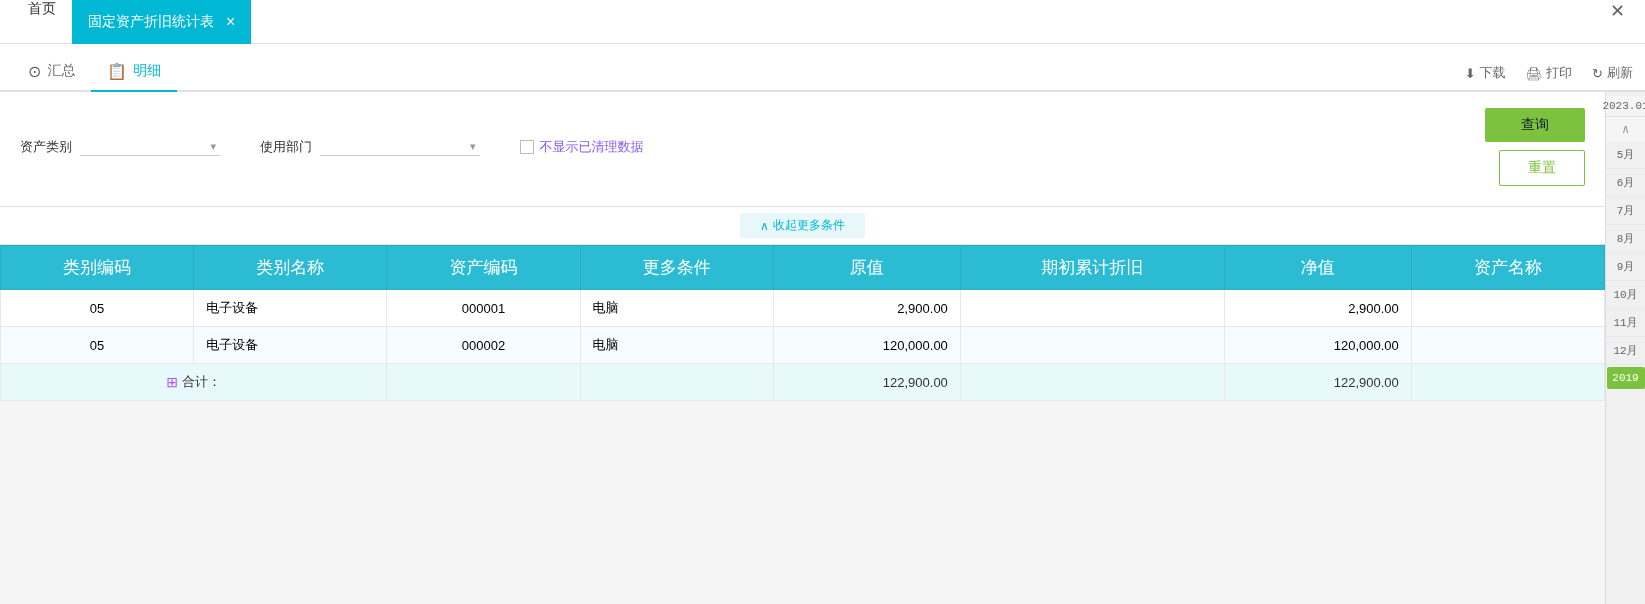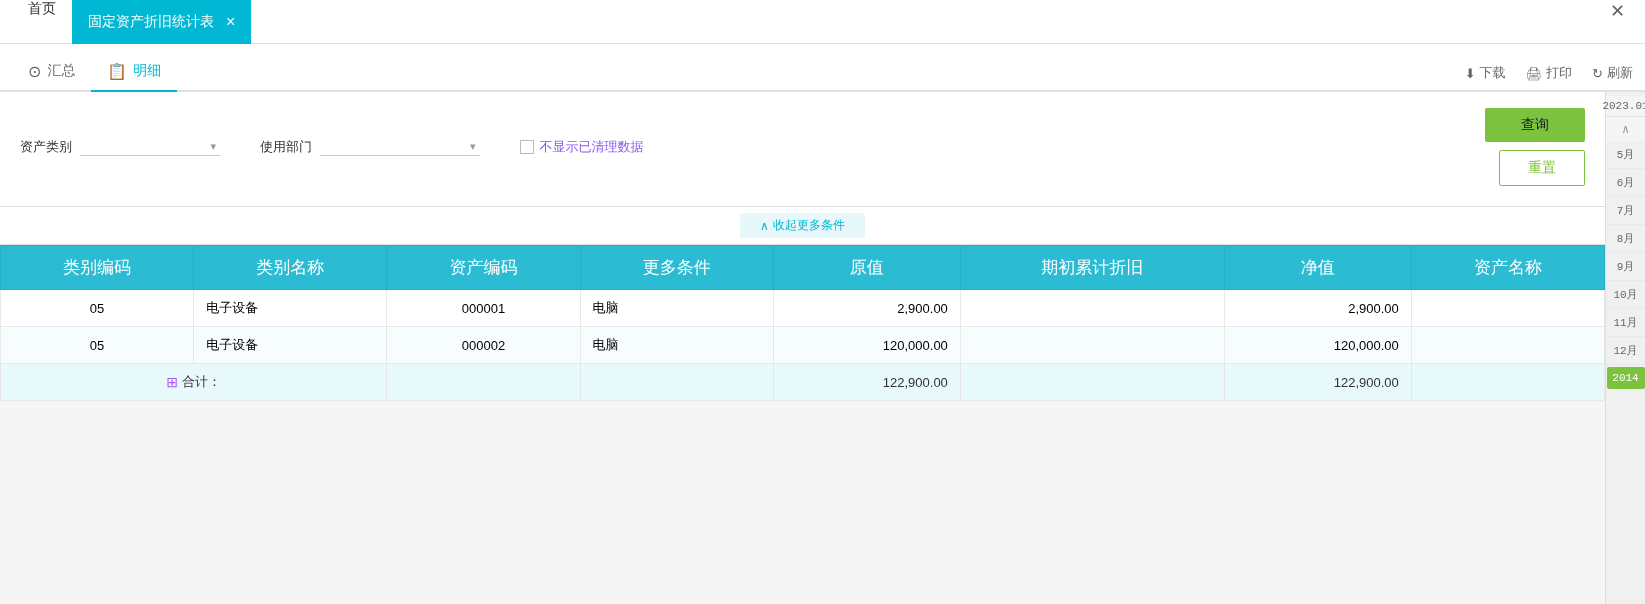--- a/index.html
+++ b/index.html
@@ -491,15 +491,15 @@
     <div class="sidebar-top-date">2023.01</div>
     <div class="sidebar-scroll-up">∧</div>
     <div class="sidebar-month">5月</div>
     <div class="sidebar-month">6月</div>
     <div class="sidebar-month">7月</div>
     <div class="sidebar-month">8月</div>
     <div class="sidebar-month">9月</div>
     <div class="sidebar-month">10月</div>
     <div class="sidebar-month">11月</div>
     <div class="sidebar-month">12月</div>
-    <div class="sidebar-year-badge">2014</div>
+    <div class="sidebar-year-badge">2019</div>
   </div>
 </div>
 
 </body></html>

